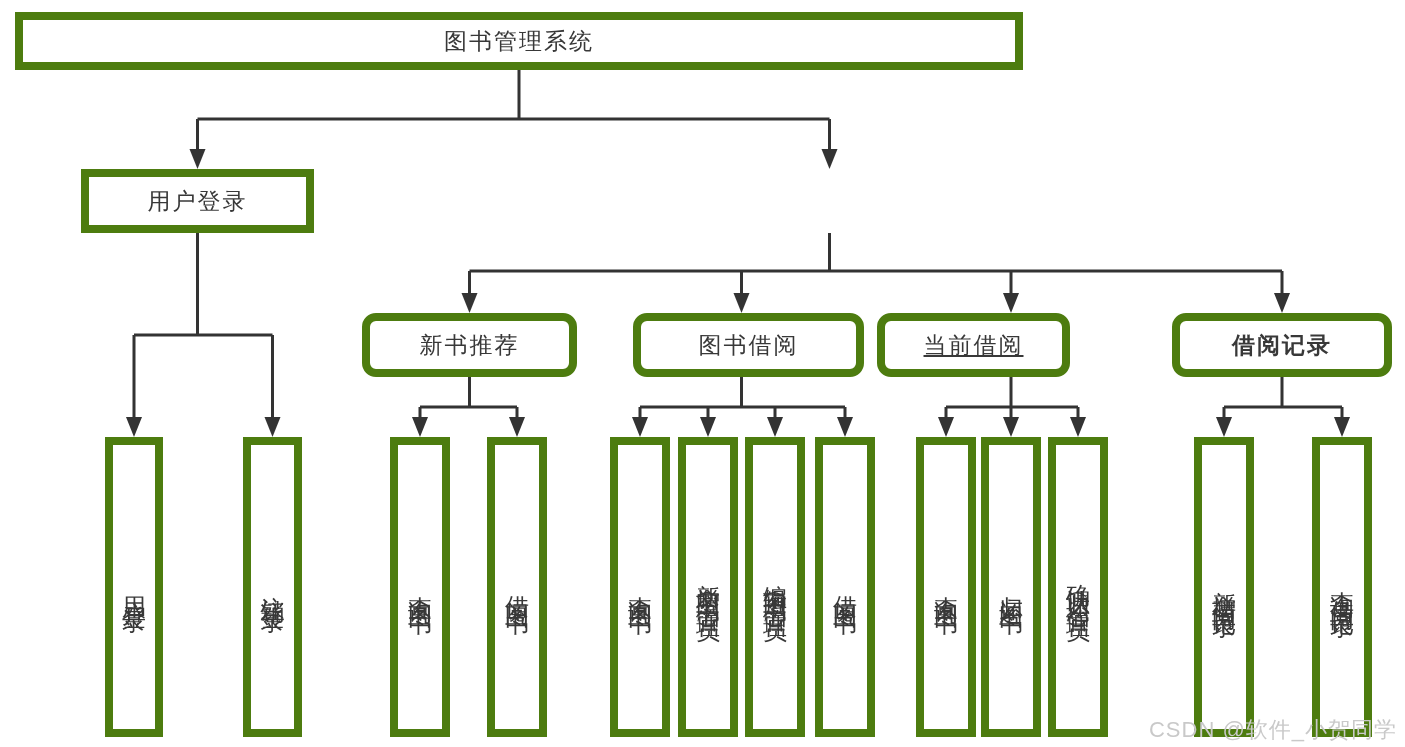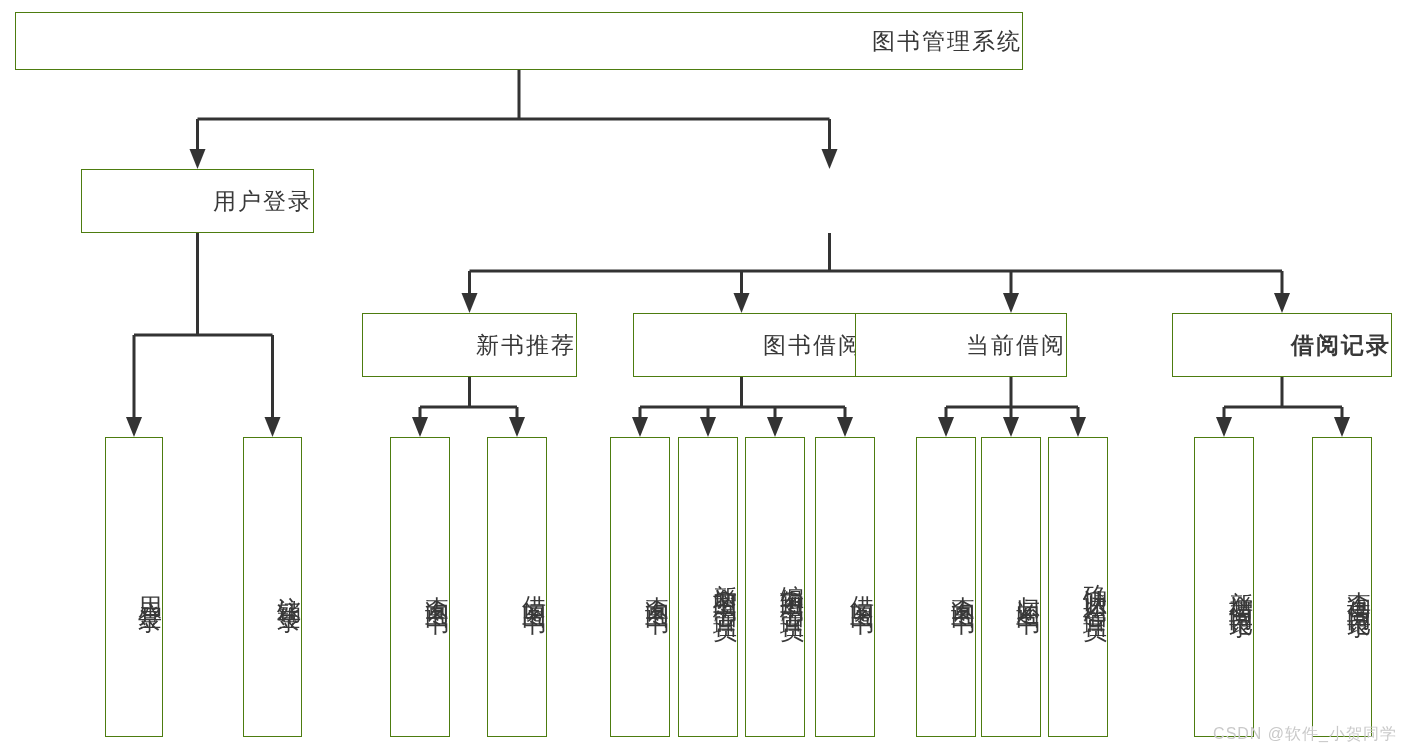--- a/index.html
+++ b/index.html
@@ -4,34 +4,34 @@
 <style>
   html,body{margin:0;padding:0;background:#ffffff;}
   .canvas{
     position:relative;width:1405px;height:747px;background:#ffffff;
     font-family:"Liberation Sans","DejaVu Sans",sans-serif;color:#383838;overflow:hidden;
   }
   .wires{position:absolute;left:0;top:0;}
   .wires path{stroke:#333333;stroke-width:3;fill:none;}
   .wires polygon{fill:#333333;stroke:none;}
   .box{
-    position:absolute;background:#ffffff;border:1px solid #4d7c0f;box-sizing:border-box;
-    display:flex;align-items:center;justify-content:flex-end;
+    position:absolute;background:#ffffff;border:8px solid #4d7c0f;box-sizing:border-box;
+    display:flex;align-items:center;justify-content:center;
   }
   .lvl-root{left:15px;top:12px;width:1008px;height:58px;}
   .lvl2{top:169px;height:64px;}
-  .lvl3{top:313px;height:64px;}
+  .lvl3{top:313px;height:64px;border-radius:14px;}
   .leaf{top:437px;height:300px;}
   .h-label{font-size:23px;letter-spacing:2px;white-space:nowrap;}
   .v-label{
     writing-mode:vertical-rl;text-orientation:mixed;
     font-size:24px;line-height:1;letter-spacing:5px;white-space:nowrap;
   }
   .watermark{
-    position:absolute;right:8px;bottom:2px;font-size:16px;letter-spacing:1px;
+    position:absolute;right:8px;bottom:2px;font-size:22px;letter-spacing:1px;
     color:#c9c9c9;white-space:nowrap;
   }
 </style>
 </head>
 <body>
 
 <div class="canvas">
 
   <svg class="wires" width="1405" height="747" viewBox="0 0 1405 747">
     <path d="M519 70V119M197.5 119H829.5M197.5 119V151M829.5 119V151"></path>
@@ -72,21 +72,21 @@
   <div class="box lvl2" style="left:81px;width:233px;">
     <span class="h-label">用户登录</span>
   </div>
 
   <div class="box lvl3" style="left:362px;width:215px;">
     <span class="h-label">新书推荐</span>
   </div>
   <div class="box lvl3" style="left:633px;width:231px;">
     <span class="h-label">图书借阅</span>
   </div>
-  <div class="box lvl3" style="left:855px;width:212px;">
+  <div class="box lvl3" style="left:877px;width:193px;text-decoration:underline;">
     <span class="h-label">当前借阅</span>
   </div>
   <div class="box lvl3" style="left:1172px;width:220px;font-weight:bold;">
     <span class="h-label">借阅记录</span>
   </div>
 
   <div class="box leaf" style="left:105px;width:58px;">
     <span class="v-label">用户登录</span>
   </div>
   <div class="box leaf" style="left:243px;width:59px;">

